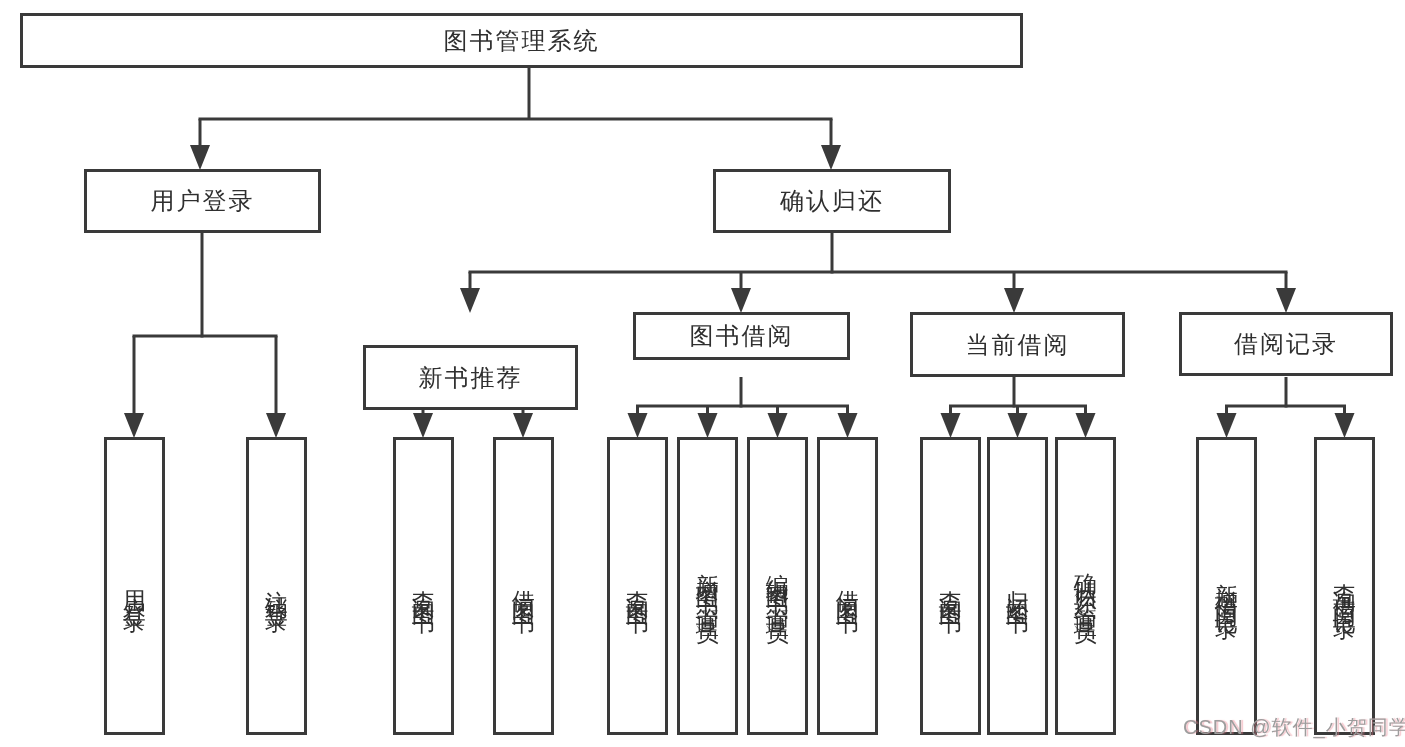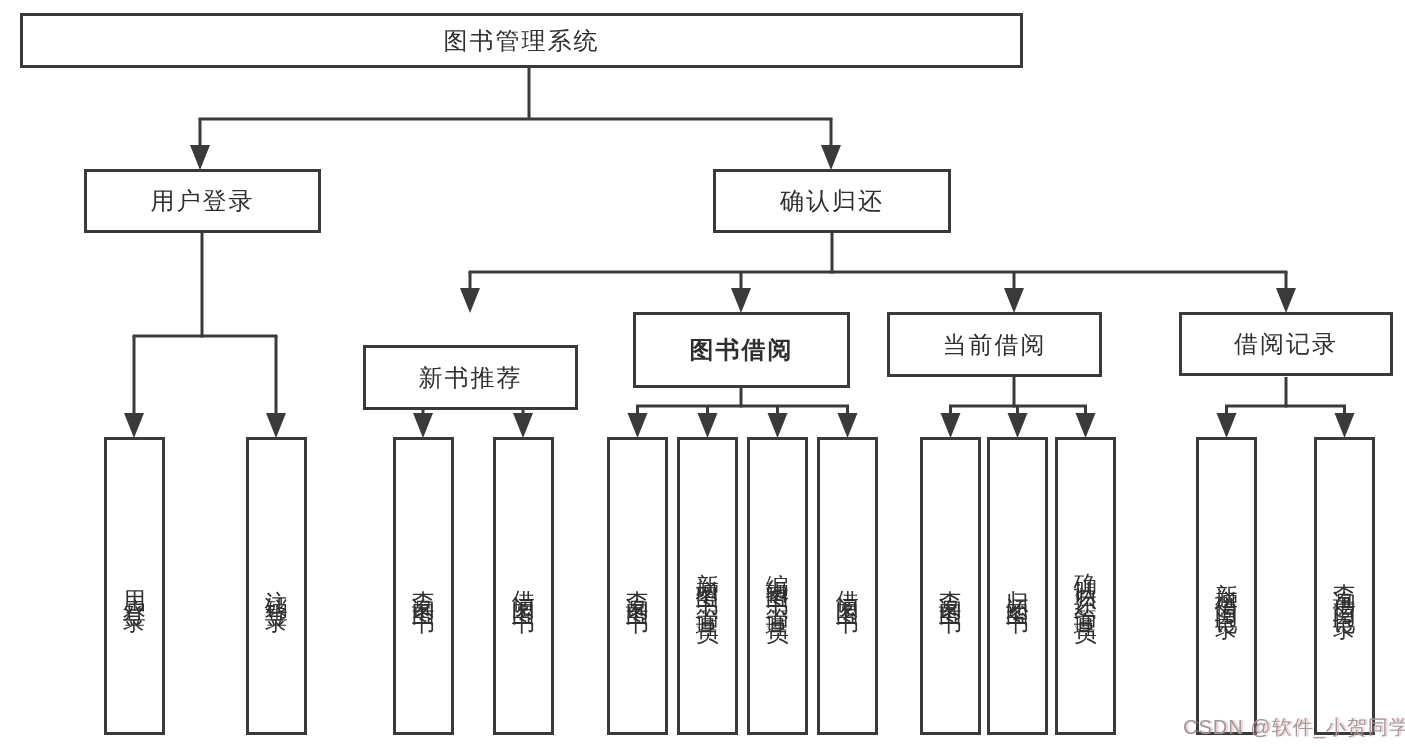--- a/index.html
+++ b/index.html
@@ -22,22 +22,22 @@
     writing-mode:vertical-rl;
     font-size:23px;letter-spacing:7px;line-height:1.15;white-space:nowrap;
   }
   
   .n-root{left:20px;top:13px;width:1003px;height:55px;}
   
   .n-user{left:84px;top:169px;width:237px;height:64px;}
   .n-mgmt{left:713px;top:169px;width:238px;height:64px;}
   
   .n-newbook{left:363px;top:312px;width:215px;height:65px;margin-top:33px;}
-  .n-borrow{left:633px;top:312px;width:217px;height:76px;font-weight:bold;}
-  .n-current{left:887px;top:312px;width:215px;height:65px;}
+  .n-borrow{left:633px;top:312px;width:217px;height:48px;}
+  .n-current{left:910px;top:312px;width:215px;height:65px;}
   .n-records{left:1179px;top:312px;width:214px;height:64px;}
   
   .leaf{top:437px;width:61px;height:298px;}
   .l-user1{left:104px;} .l-user2{left:246px;}
   .l-nb1{left:393px;}   .l-nb2{left:493px;}
   .l-bb1{left:607px;}   .l-bb2{left:677px;} .l-bb3{left:747px;} .l-bb4{left:817px;}
   .l-cb1{left:920px;}   .l-cb2{left:987px;} .l-cb3{left:1055px;}
   .l-rc1{left:1196px;}  .l-rc2{left:1314px;}
   .watermark{
     position:absolute;left:1183px;top:714px;z-index:5;

